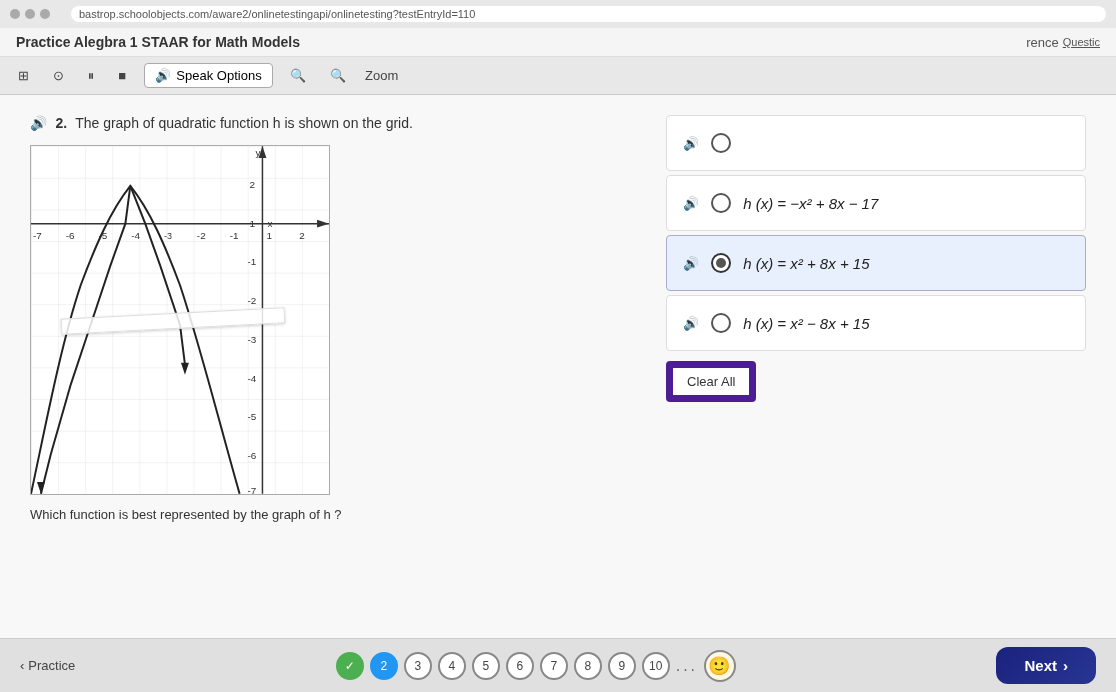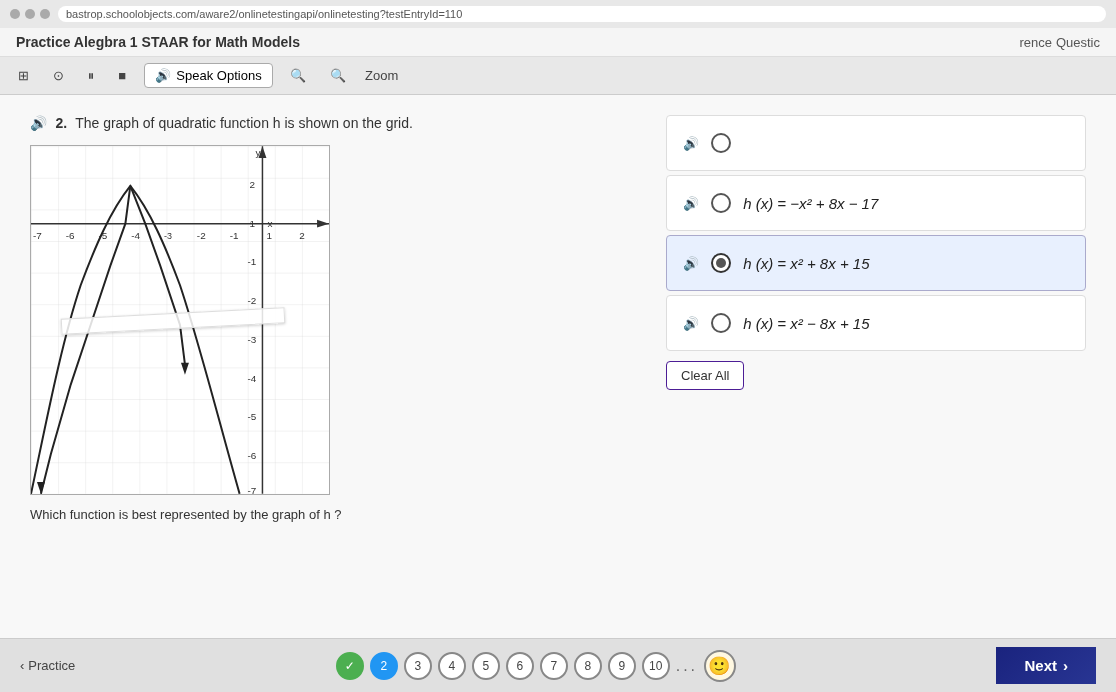--- a/index.html
+++ b/index.html
@@ -12,21 +12,21 @@
       position: relative;
     }
 
     
     .browser-bar {
       background: #e8e8e8;
       height: 28px;
       display: flex;
       align-items: center;
       padding: 0 10px;
-      gap: 8px;
+      gap: 21px;
       font-size: 12px;
       color: #333;
     }
     .browser-controls {
       display: flex;
       gap: 5px;
     }
     .browser-dot {
       width: 10px; height: 10px;
       border-radius: 50%;
@@ -200,21 +200,21 @@
     }
     .math-formula {
       font-size: 15px;
       color: #222;
       font-style: italic;
       flex: 1;
     }
 
     .clear-all-btn {
       background: white;
-      border: 1px solid #4c1d95;
+      border: 7px solid #4c1d95;
       border-radius: 4px;
       padding: 6px 14px;
       font-size: 13px;
       cursor: pointer;
       color: #333;
       align-self: flex-start;
       margin-top: 6px;
     }
 
     
@@ -278,21 +278,21 @@
       display: flex;
       align-items: center;
       justify-content: center;
       font-size: 18px;
       cursor: pointer;
     }
     .next-btn {
       background: linear-gradient(135deg, #1a237e, #283593);
       color: white;
       border: none;
-      border-radius: 0;
+      border-radius: 12px;
       padding: 10px 28px;
       font-size: 15px;
       font-weight: bold;
       cursor: pointer;
       display: flex;
       align-items: center;
       gap: 6px;
     }
 
     
@@ -319,21 +319,21 @@
   </div>
   <div class="browser-url">bastrop.schoolobjects.com/aware2/onlinetestingapi/onlinetesting?testEntryId=110</div>
 </div>
 
 <div class="app-container">
 
   <div class="top-nav">
     <div class="top-nav-left">Practice Alegbra 1 STAAR for Math Models</div>
     <div class="top-nav-right">
       <span style="color:#555; font-size:13px;">rence</span>
-      <span style="color:#555; font-size:13px;">Questic</span>
+      <span style="color:#555; font-size:11px;text-decoration:underline;">Questic</span>
     </div>
   </div>
 
   <div class="toolbar">
     <button class="toolbar-btn">
       <span>⊞</span>
     </button>
     <button class="toolbar-btn">
       <span>⊙</span>
     </button>

